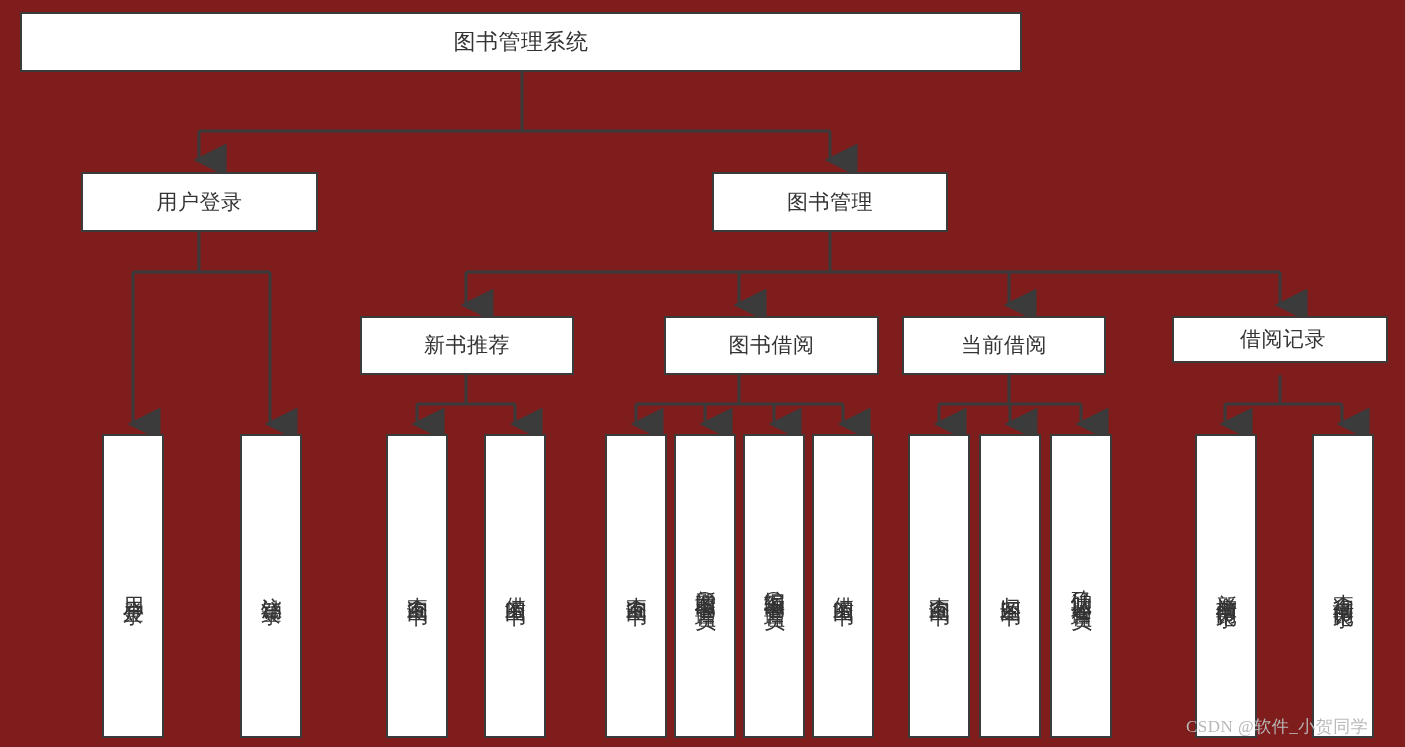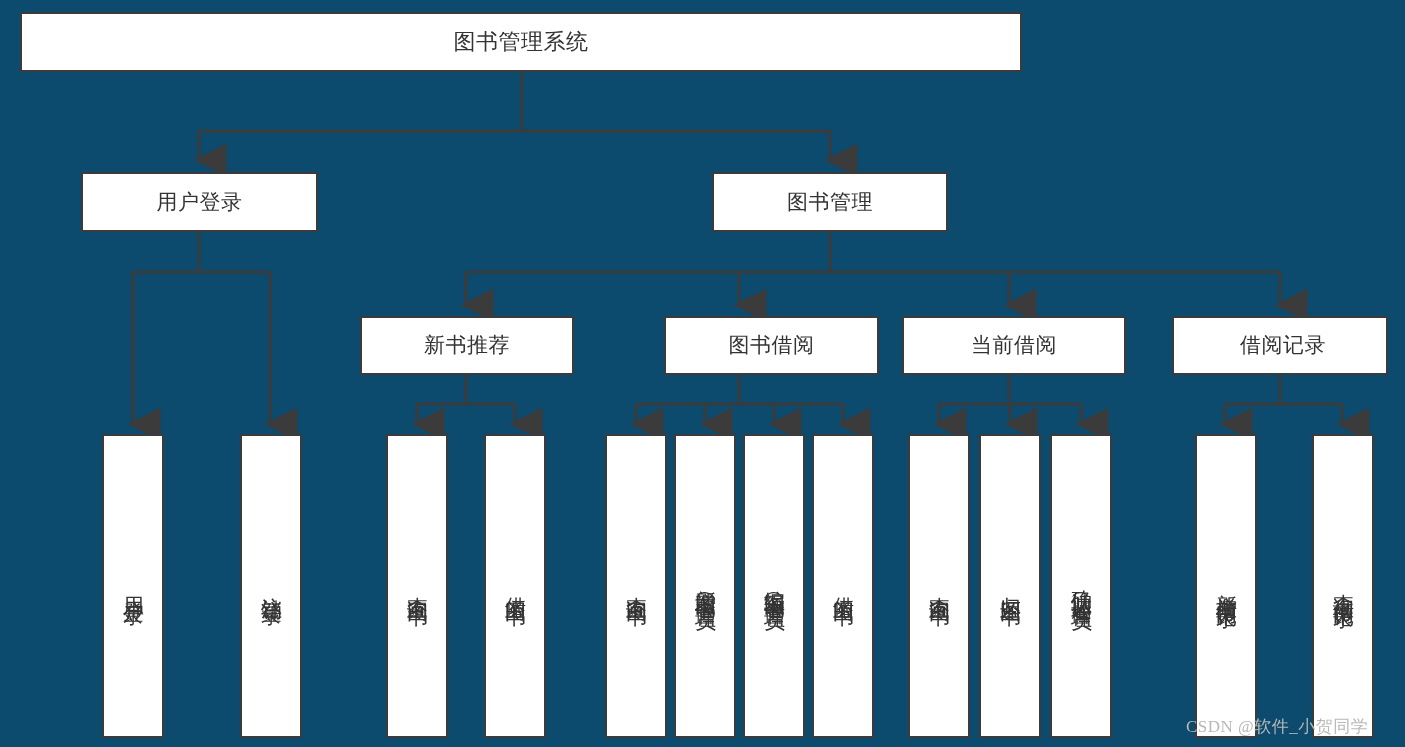--- a/index.html
+++ b/index.html
@@ -4,21 +4,21 @@
 <style>
   html, body {
     margin: 0;
     padding: 0;
     background: #ffffff;
   }
   #canvas {
     position: relative;
     width: 1405px;
     height: 747px;
-    background: #0c4a6e;
+    background: #7f1d1d;
     font-family: "DejaVu Sans", "Liberation Sans", sans-serif;
     overflow: hidden;
   }
   #diagram-svg {
     position: absolute;
     left: 0;
     top: 0;
     width: 1405px;
     height: 747px;
   }
@@ -136,24 +136,24 @@
   <div class="node horizontal" style="left:712px; top:172px; width:236px; height:60px;">
     <span class="node-label">图书管理</span>
   </div>
 
   <div class="node horizontal" style="left:360px; top:316px; width:214px; height:59px;">
     <span class="node-label">新书推荐</span>
   </div>
   <div class="node horizontal" style="left:632px; top:316px; width:215px; height:59px;margin-left:32px;">
     <span class="node-label">图书借阅</span>
   </div>
-  <div class="node horizontal" style="left:902px; top:316px; width:224px; height:59px;">
+  <div class="node horizontal" style="left:902px; top:316px; width:204px; height:59px;">
     <span class="node-label">当前借阅</span>
   </div>
-  <div class="node horizontal" style="left:1172px; top:316px; width:216px; height:59px;padding-left:6px;">
+  <div class="node horizontal" style="left:1172px; top:316px; width:216px; height:47px;padding-left:6px;">
     <span class="node-label">借阅记录</span>
   </div>
 
   <div class="node vertical" style="left:102px; top:434px; width:62px; height:304px;">
     <span class="node-label">用户登录</span>
   </div>
   <div class="node vertical" style="left:240px; top:434px; width:62px; height:304px;">
     <span class="node-label">注销登录</span>
   </div>
 

